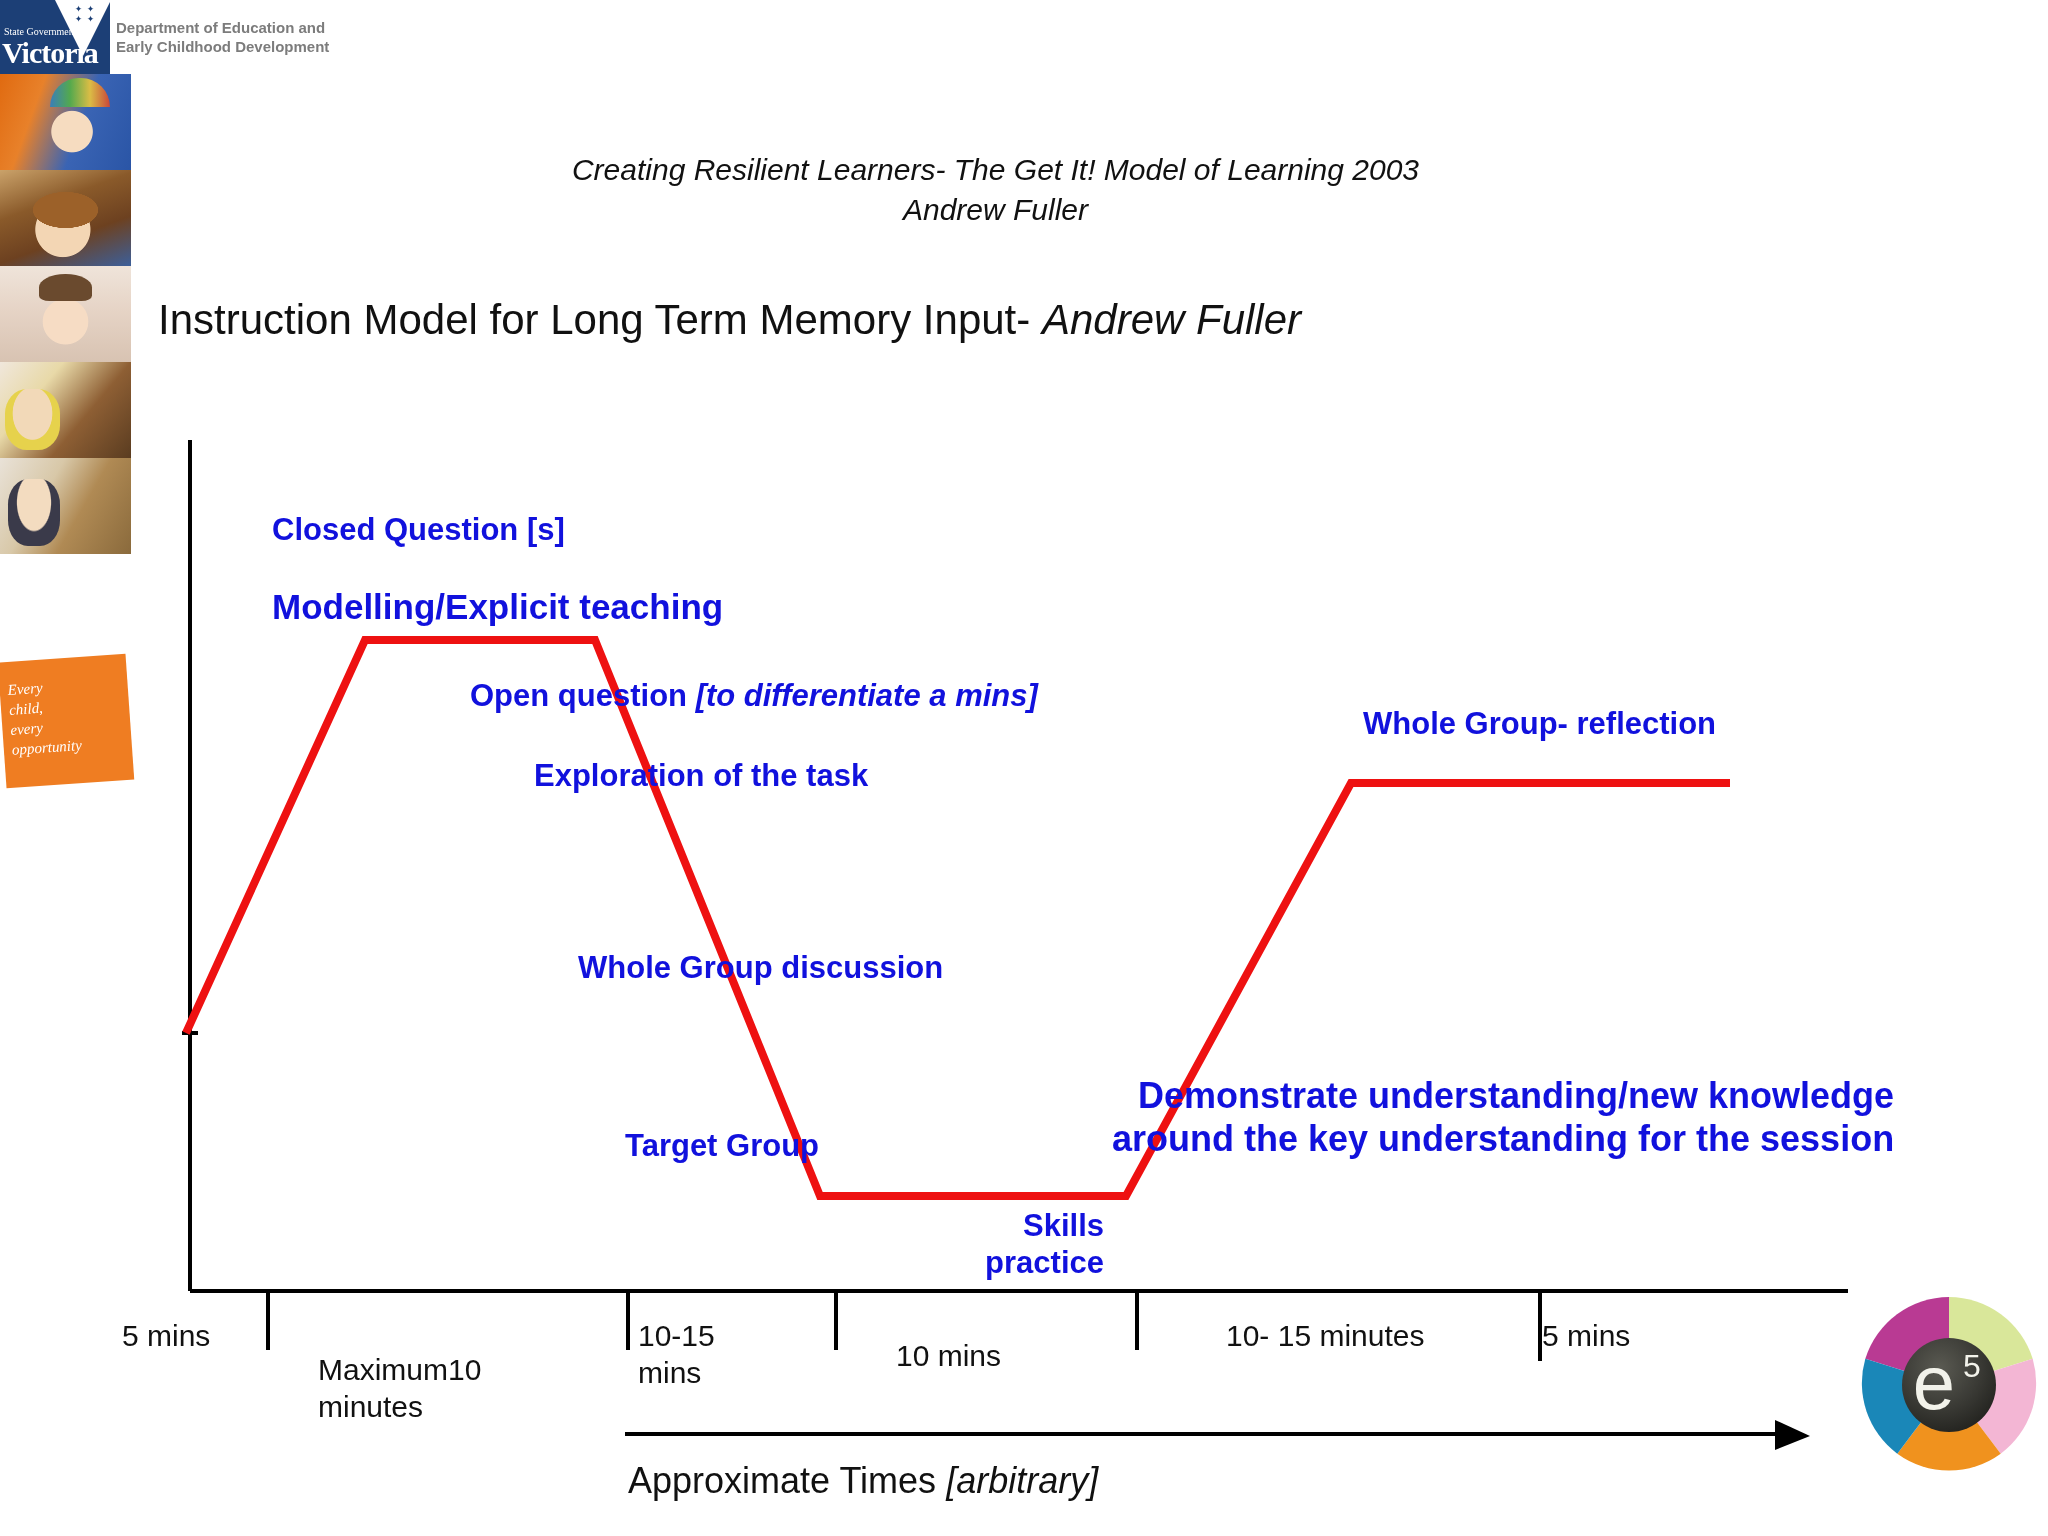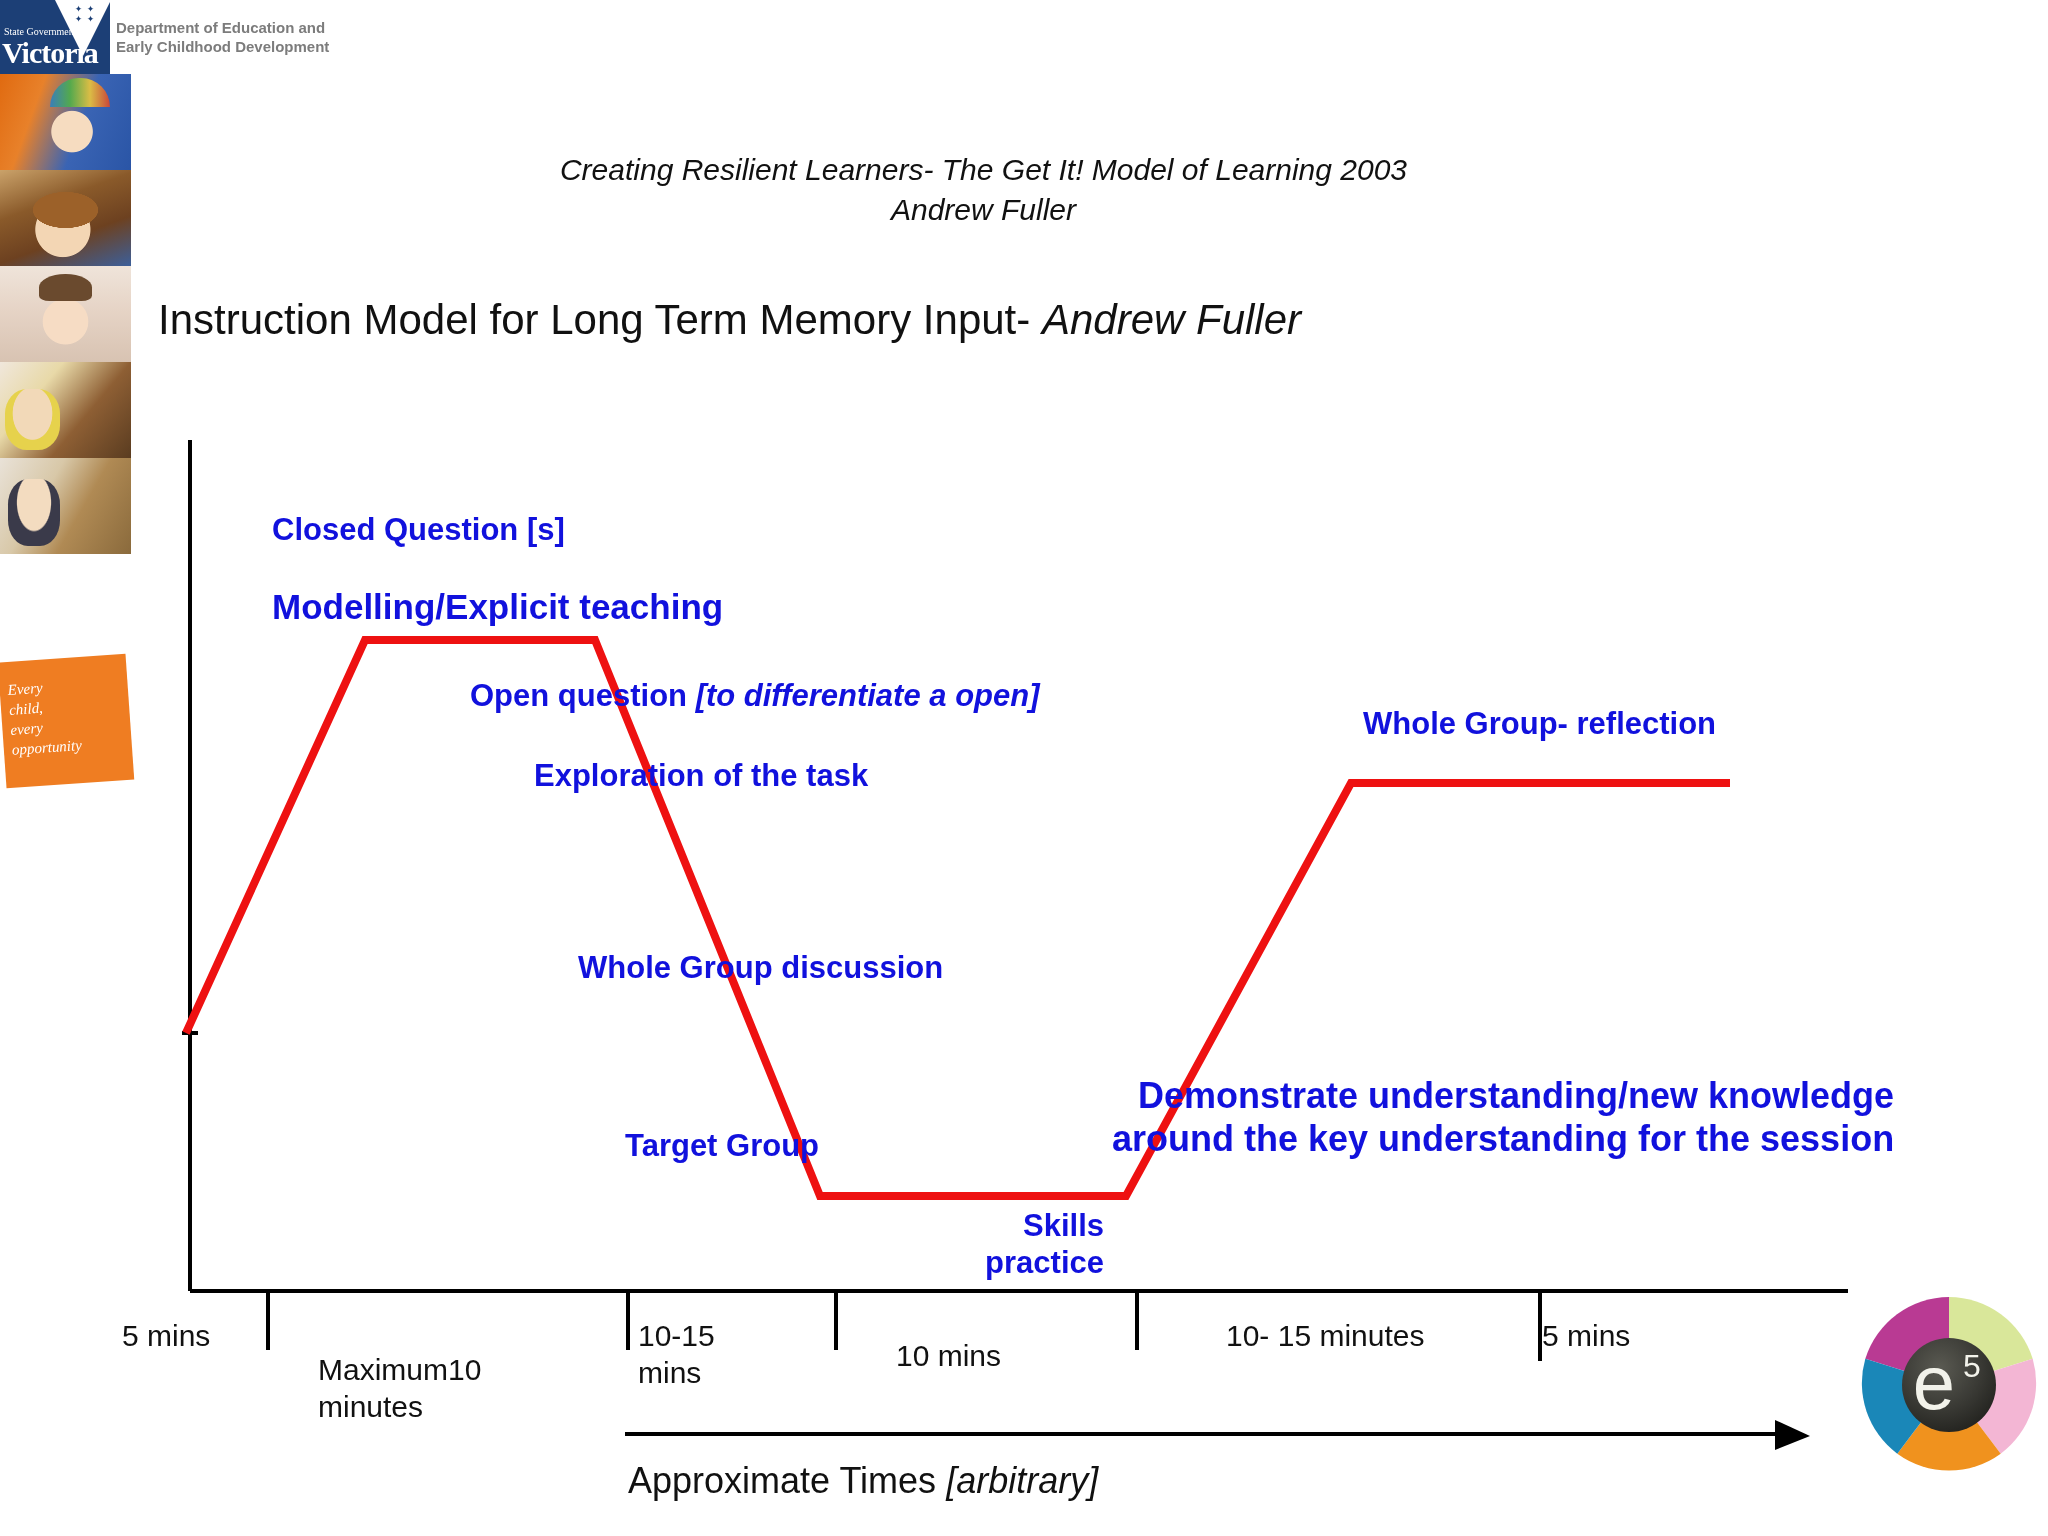--- a/index.html
+++ b/index.html
@@ -95,21 +95,21 @@
     font-family: "Liberation Serif", serif;
     font-style: italic;
     font-size: 15px;
     line-height: 20px;
     padding: 18px 0 0 8px;
   }
 
   
   #subtitle {
     position: absolute;
-    left: 4px; top: 150px;
+    left: 16px; top: 150px;
     width: 1959px;
     text-align: center;
     font-style: italic;
     font-size: 30px;
     line-height: 40px;
     color: #111111;
     font-family: "Liberation Sans", sans-serif;
   }
   #subtitle .l2 { display: block; }
 
@@ -232,21 +232,21 @@
   <line x1="182" y1="1033" x2="198" y2="1033" stroke="#000000" stroke-width="4"></line>
 
   <polyline points="186,1033 365,640 595,640 820,1196 1126,1196 1351,783 1730,783" fill="none" stroke="#ee1111" stroke-width="8" stroke-linejoin="miter" stroke-linecap="butt"></polyline>
 
   <line x1="625" y1="1434" x2="1775" y2="1434" stroke="#000000" stroke-width="4"></line>
   <polygon points="1775,1420 1810,1436 1775,1450"></polygon>
 </svg>
 
 <div class="ann a-closed">Closed Question [s]</div>
 <div class="ann a-model">Modelling/Explicit teaching</div>
-<div class="ann a-open"><span>Open question </span><em>[to differentiate a open]</em></div>
+<div class="ann a-open"><span>Open question </span><em>[to differentiate a mins]</em></div>
 <div class="ann a-explore">Exploration of the task</div>
 <div class="ann a-wgref">Whole Group- reflection</div>
 <div class="ann a-wgdisc">Whole Group discussion</div>
 <div class="ann a-target">Target Group</div>
 <div class="ann a-skills">Skills practice</div>
 <div class="ann a-demo">
   <span>Demonstrate understanding/new knowledge</span>
   <span>around the key understanding for the session</span>
 </div>
 

